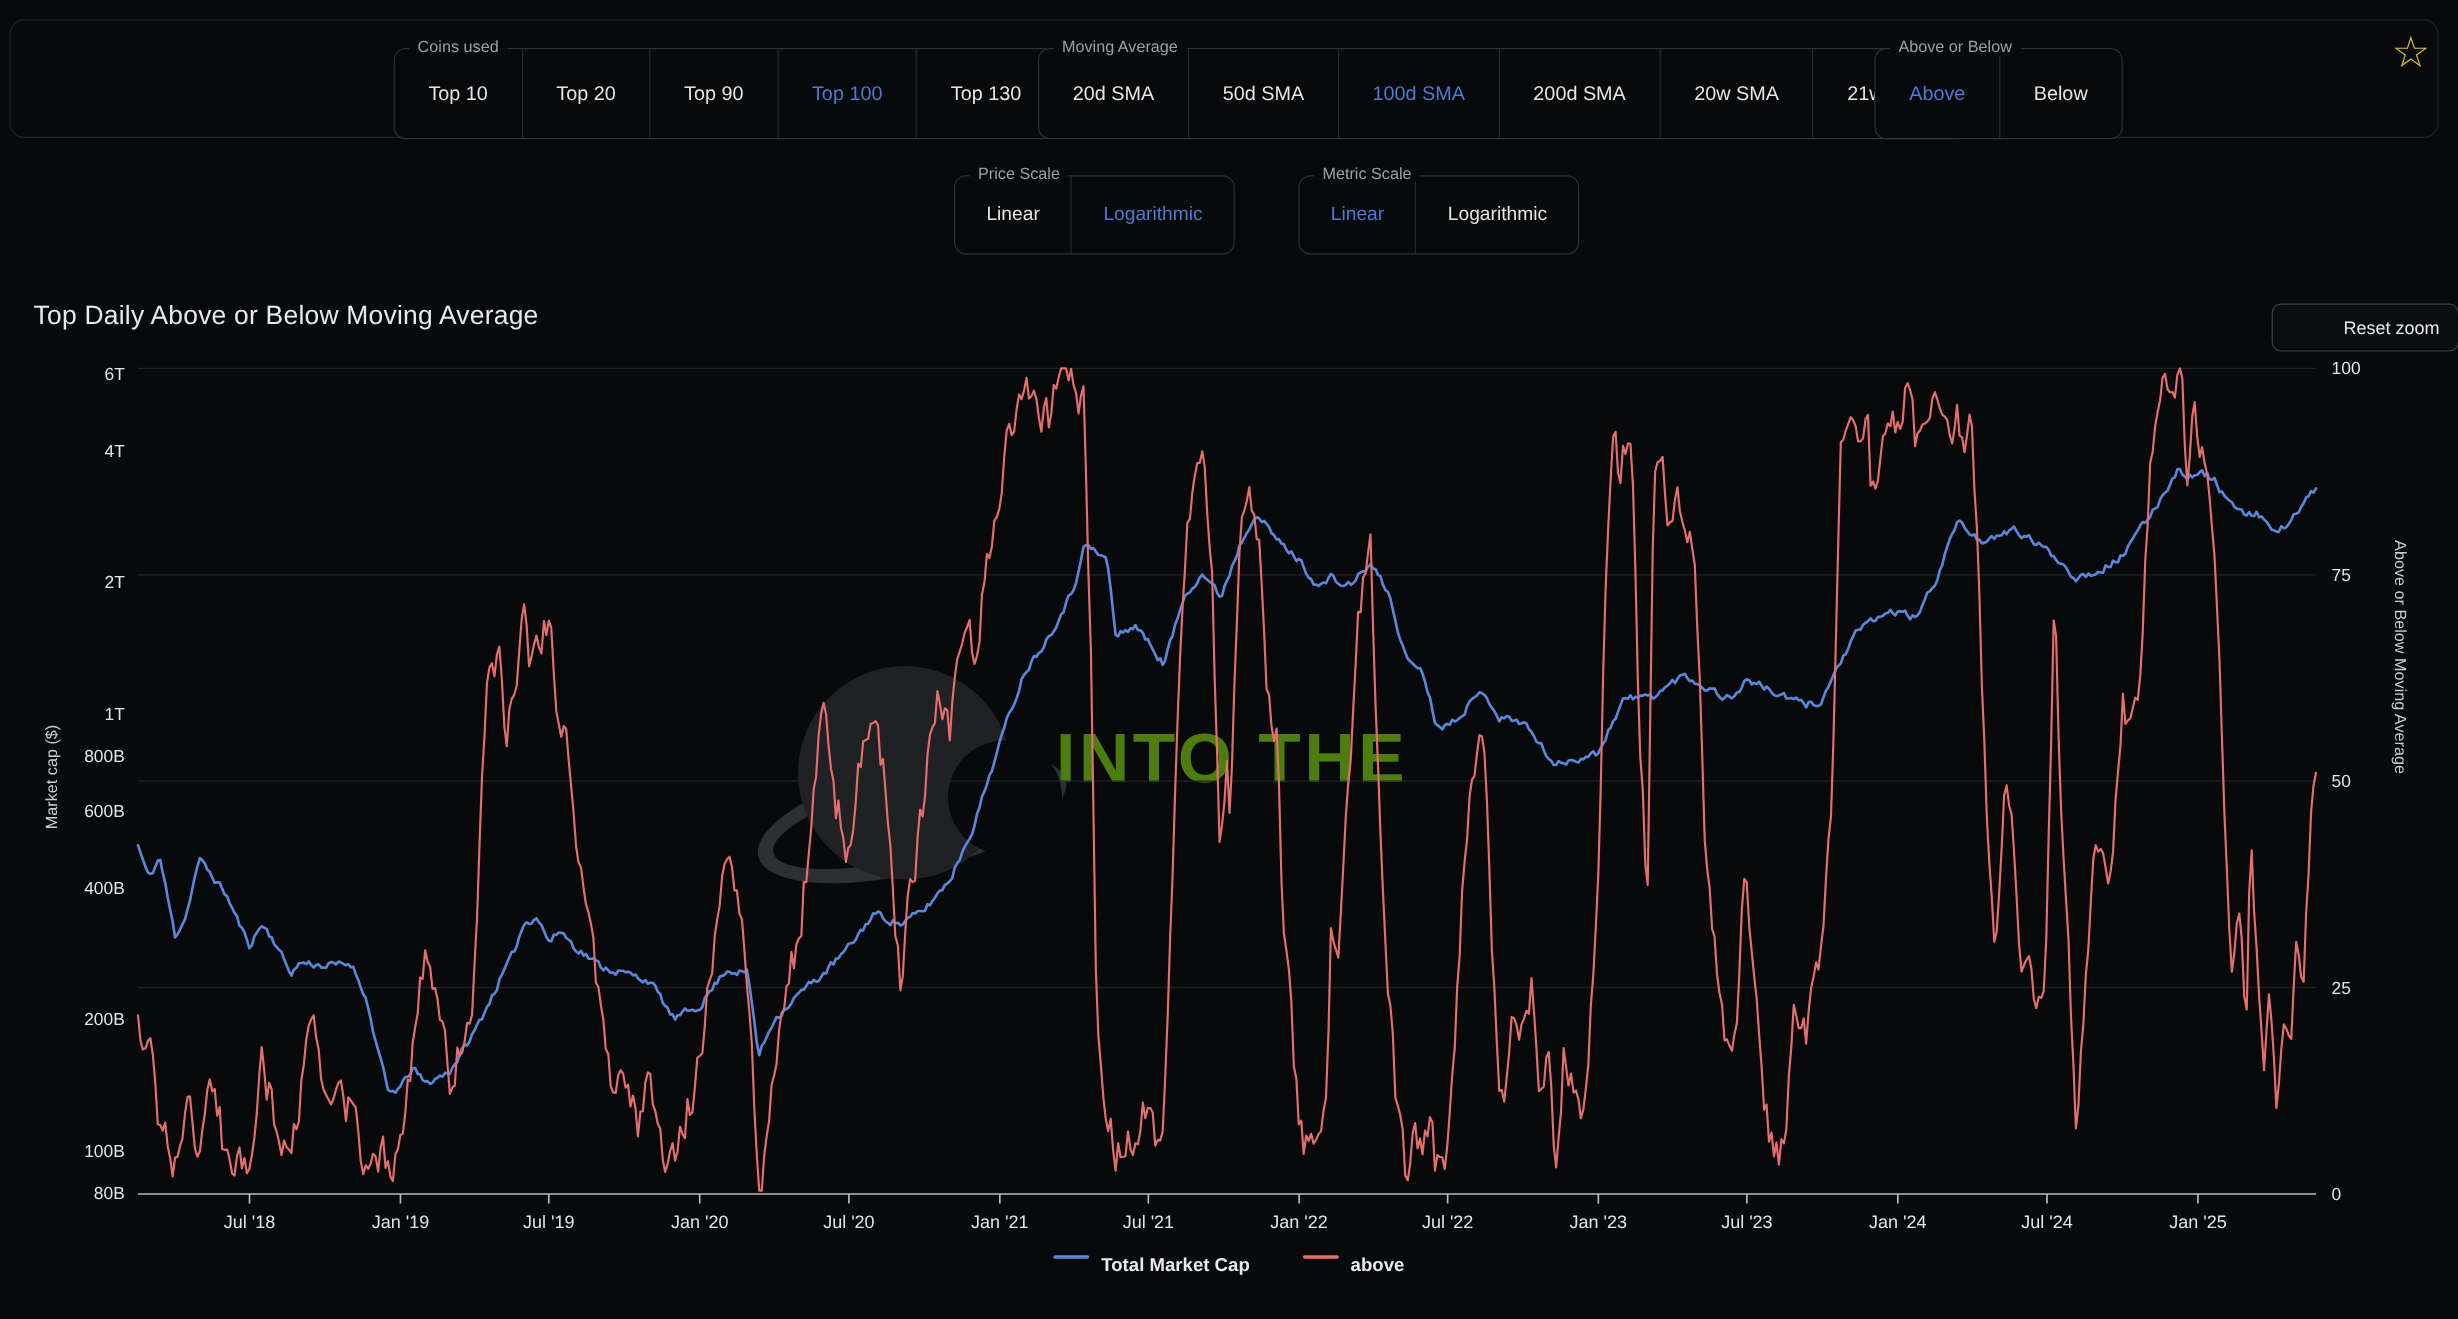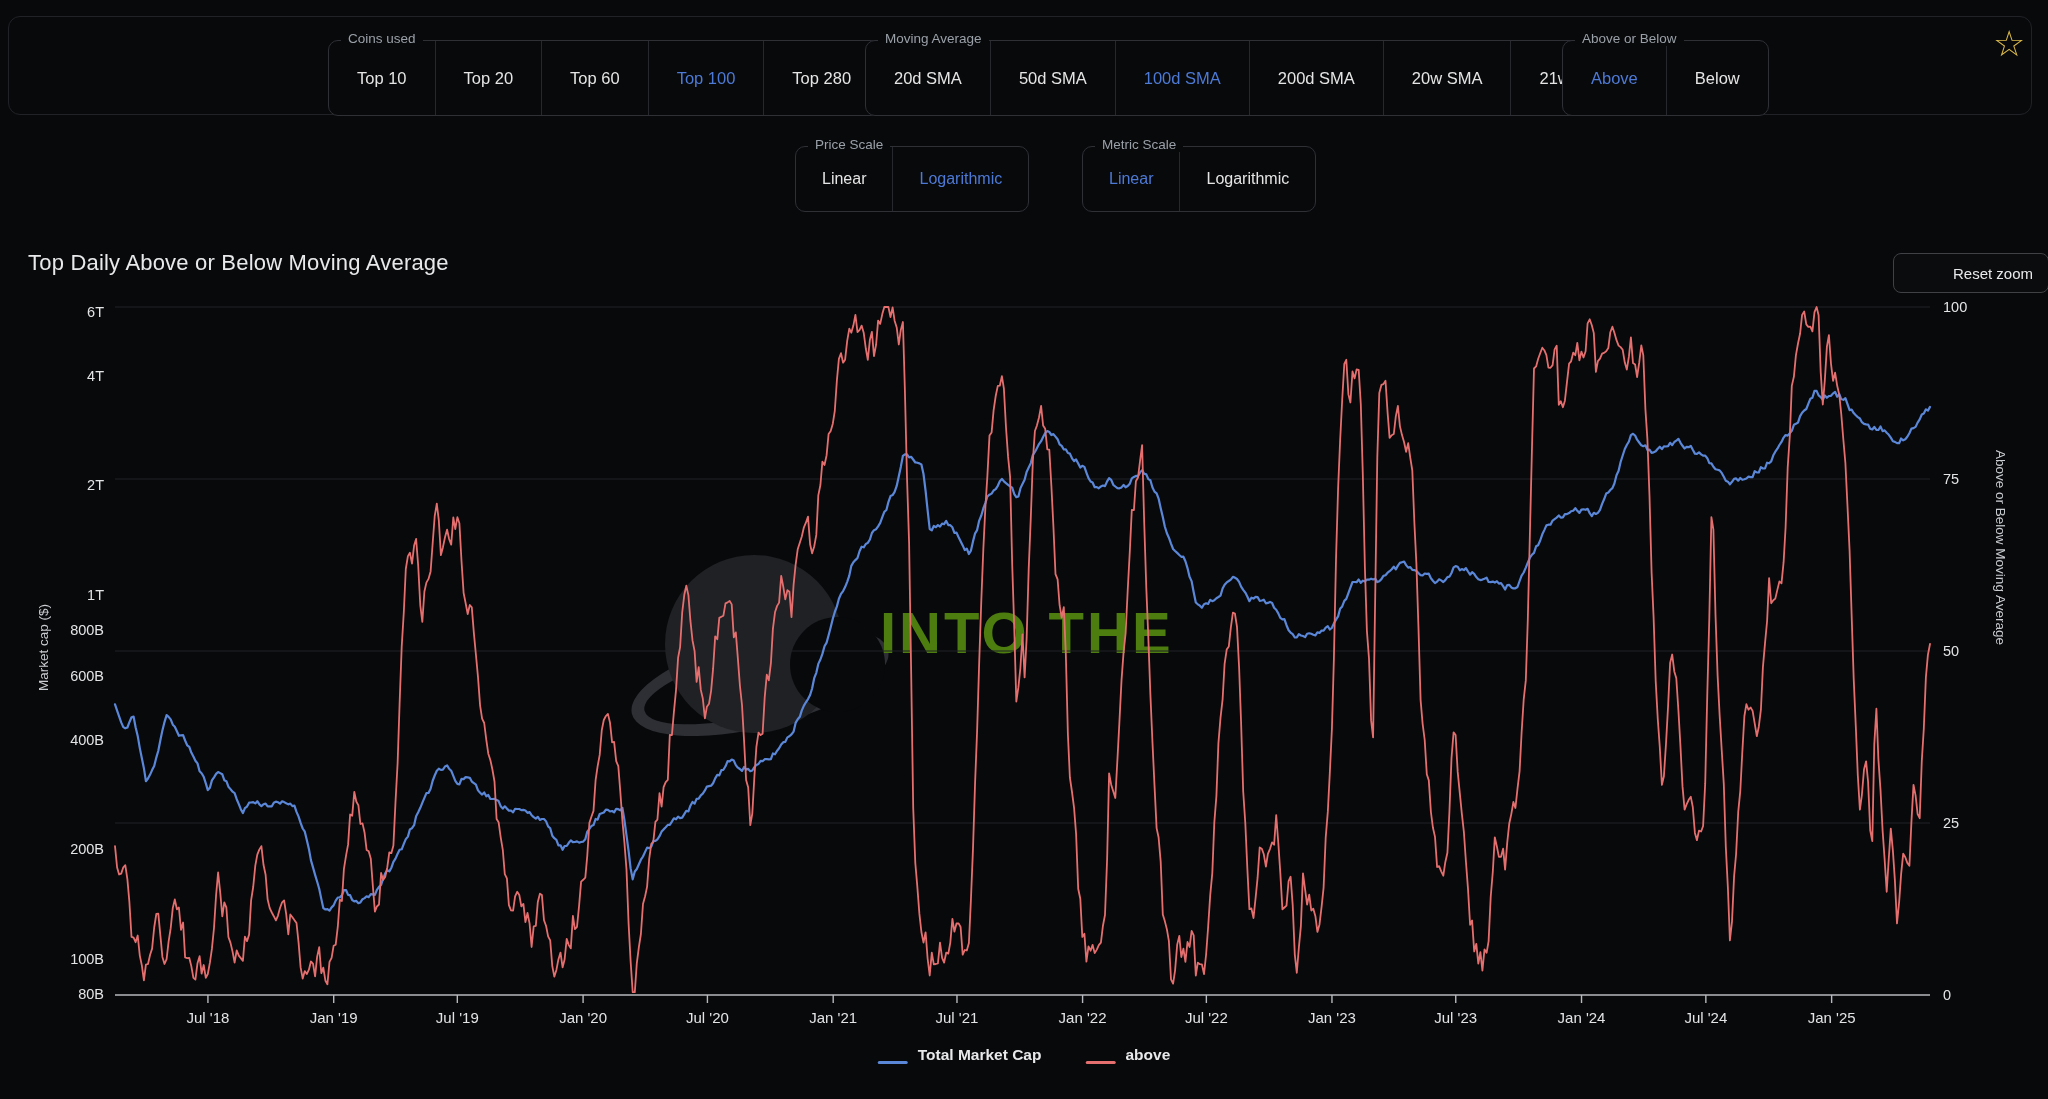--- a/index.html
+++ b/index.html
@@ -27,35 +27,35 @@
   
   .watermark{left:640px;top:545px;width:720px;height:260px;z-index:1;pointer-events:none;}
   .wm-sphere{position:absolute;left:25px;top:10px;width:178px;height:178px;border-radius:50%;background:#1f2124;}
   .wm-cut{position:absolute;left:150px;top:72px;width:95px;height:95px;border-radius:50%;background:#08090b;}
   .wm-ring{position:absolute;left:-12px;top:92px;width:238px;height:64px;border:13px solid #2d2f34;border-radius:50%;transform:rotate(-14deg);}
   .wm-text{position:absolute;left:240px;top:58px;font-size:58px;font-weight:700;letter-spacing:3px;color:#4d7c0f;line-height:60px;white-space:nowrap;}
   
   #chart-svg{left:0;top:0;z-index:2;}
   
   .legend{left:50%;top:1046px;transform:translateX(-50%);display:flex;gap:44px;z-index:3;}
-  .legend-item{display:flex;align-items:flex-end;gap:10px;font-size:15.5px;font-weight:700;color:#e8e9eb;}
+  .legend-item{display:flex;align-items:flex-start;gap:10px;font-size:15.5px;font-weight:700;color:#e8e9eb;}
   .legend-dash{width:30px;height:3px;border-radius:2px;}
 </style>
 </head>
 <body>
 
 <div class="abs toolbar-panel"></div>
 
 <div class="fieldset row1" style="left:328px;">
   <span class="flegend">Coins used</span>
   <div class="opt">Top 10</div>
   <div class="opt">Top 20</div>
-  <div class="opt">Top 60</div>
+  <div class="opt">Top 90</div>
   <div class="opt selected">Top 100</div>
-  <div class="opt">Top 280</div>
+  <div class="opt">Top 130</div>
 </div>
 
 <div class="fieldset row1" style="left:865px;">
   <span class="flegend">Moving Average</span>
   <div class="opt">20d SMA</div>
   <div class="opt">50d SMA</div>
   <div class="opt selected">100d SMA</div>
   <div class="opt">200d SMA</div>
   <div class="opt">20w SMA</div>
   <div class="opt">21w EMA</div>

